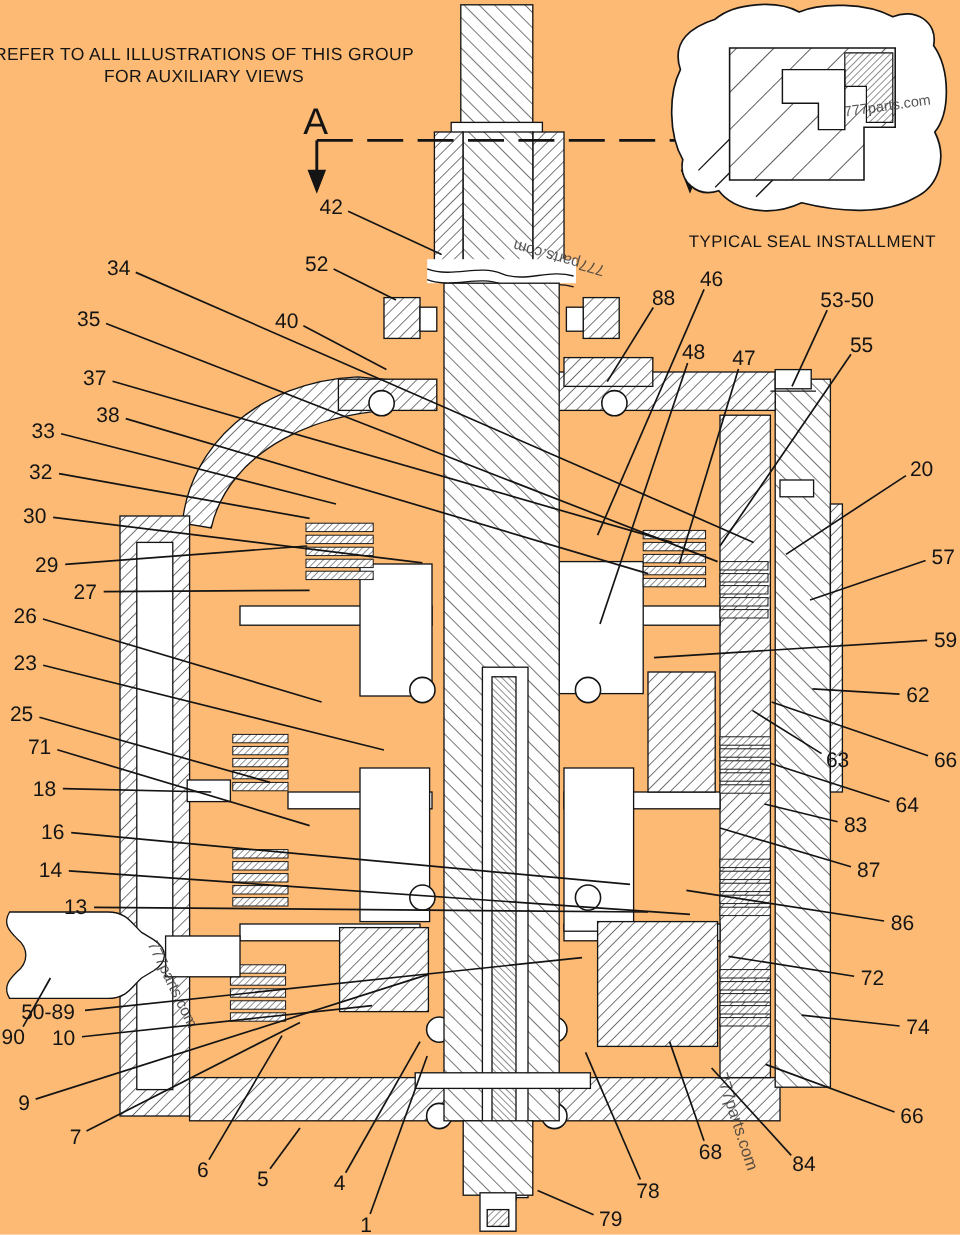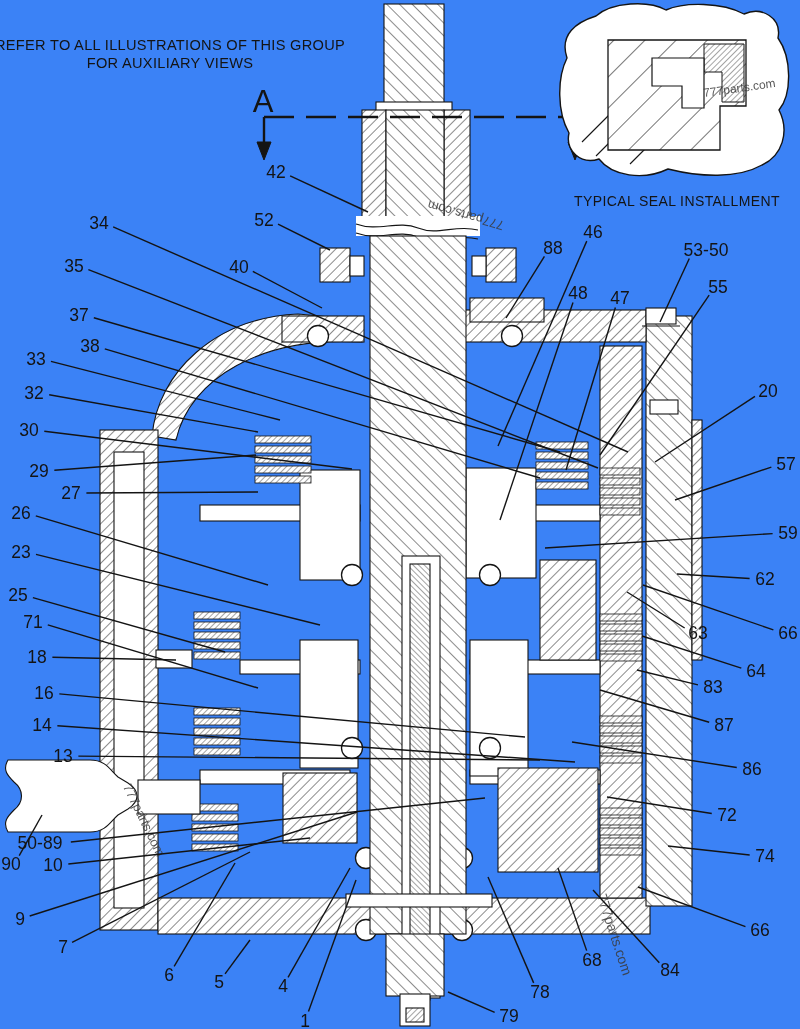--- a/index.html
+++ b/index.html
@@ -1,16 +1,16 @@
 <!DOCTYPE html>
 <html><head>
 <meta charset="utf-8">
 <style>
   html,body{margin:0;padding:0;background:#fff;}
-  .page{width:800px;height:1029px;position:relative;background:#3b82f6;
+  .page{width:800px;height:1029px;position:relative;background:#fdba74;
         font-family:"Liberation Sans",sans-serif;overflow:hidden;}
   svg{display:block;}
   text{fill:#141414;}
   .note-text{font-size:14.6px;letter-spacing:.3px;}
   .section-a{font-size:31px;}
   .inset-caption{font-size:14px;letter-spacing:.4px;}
   .callout-label{font-size:17.5px;}
   .wm{fill:#3a3a3a;opacity:.85;}
 </style>
 </head>

